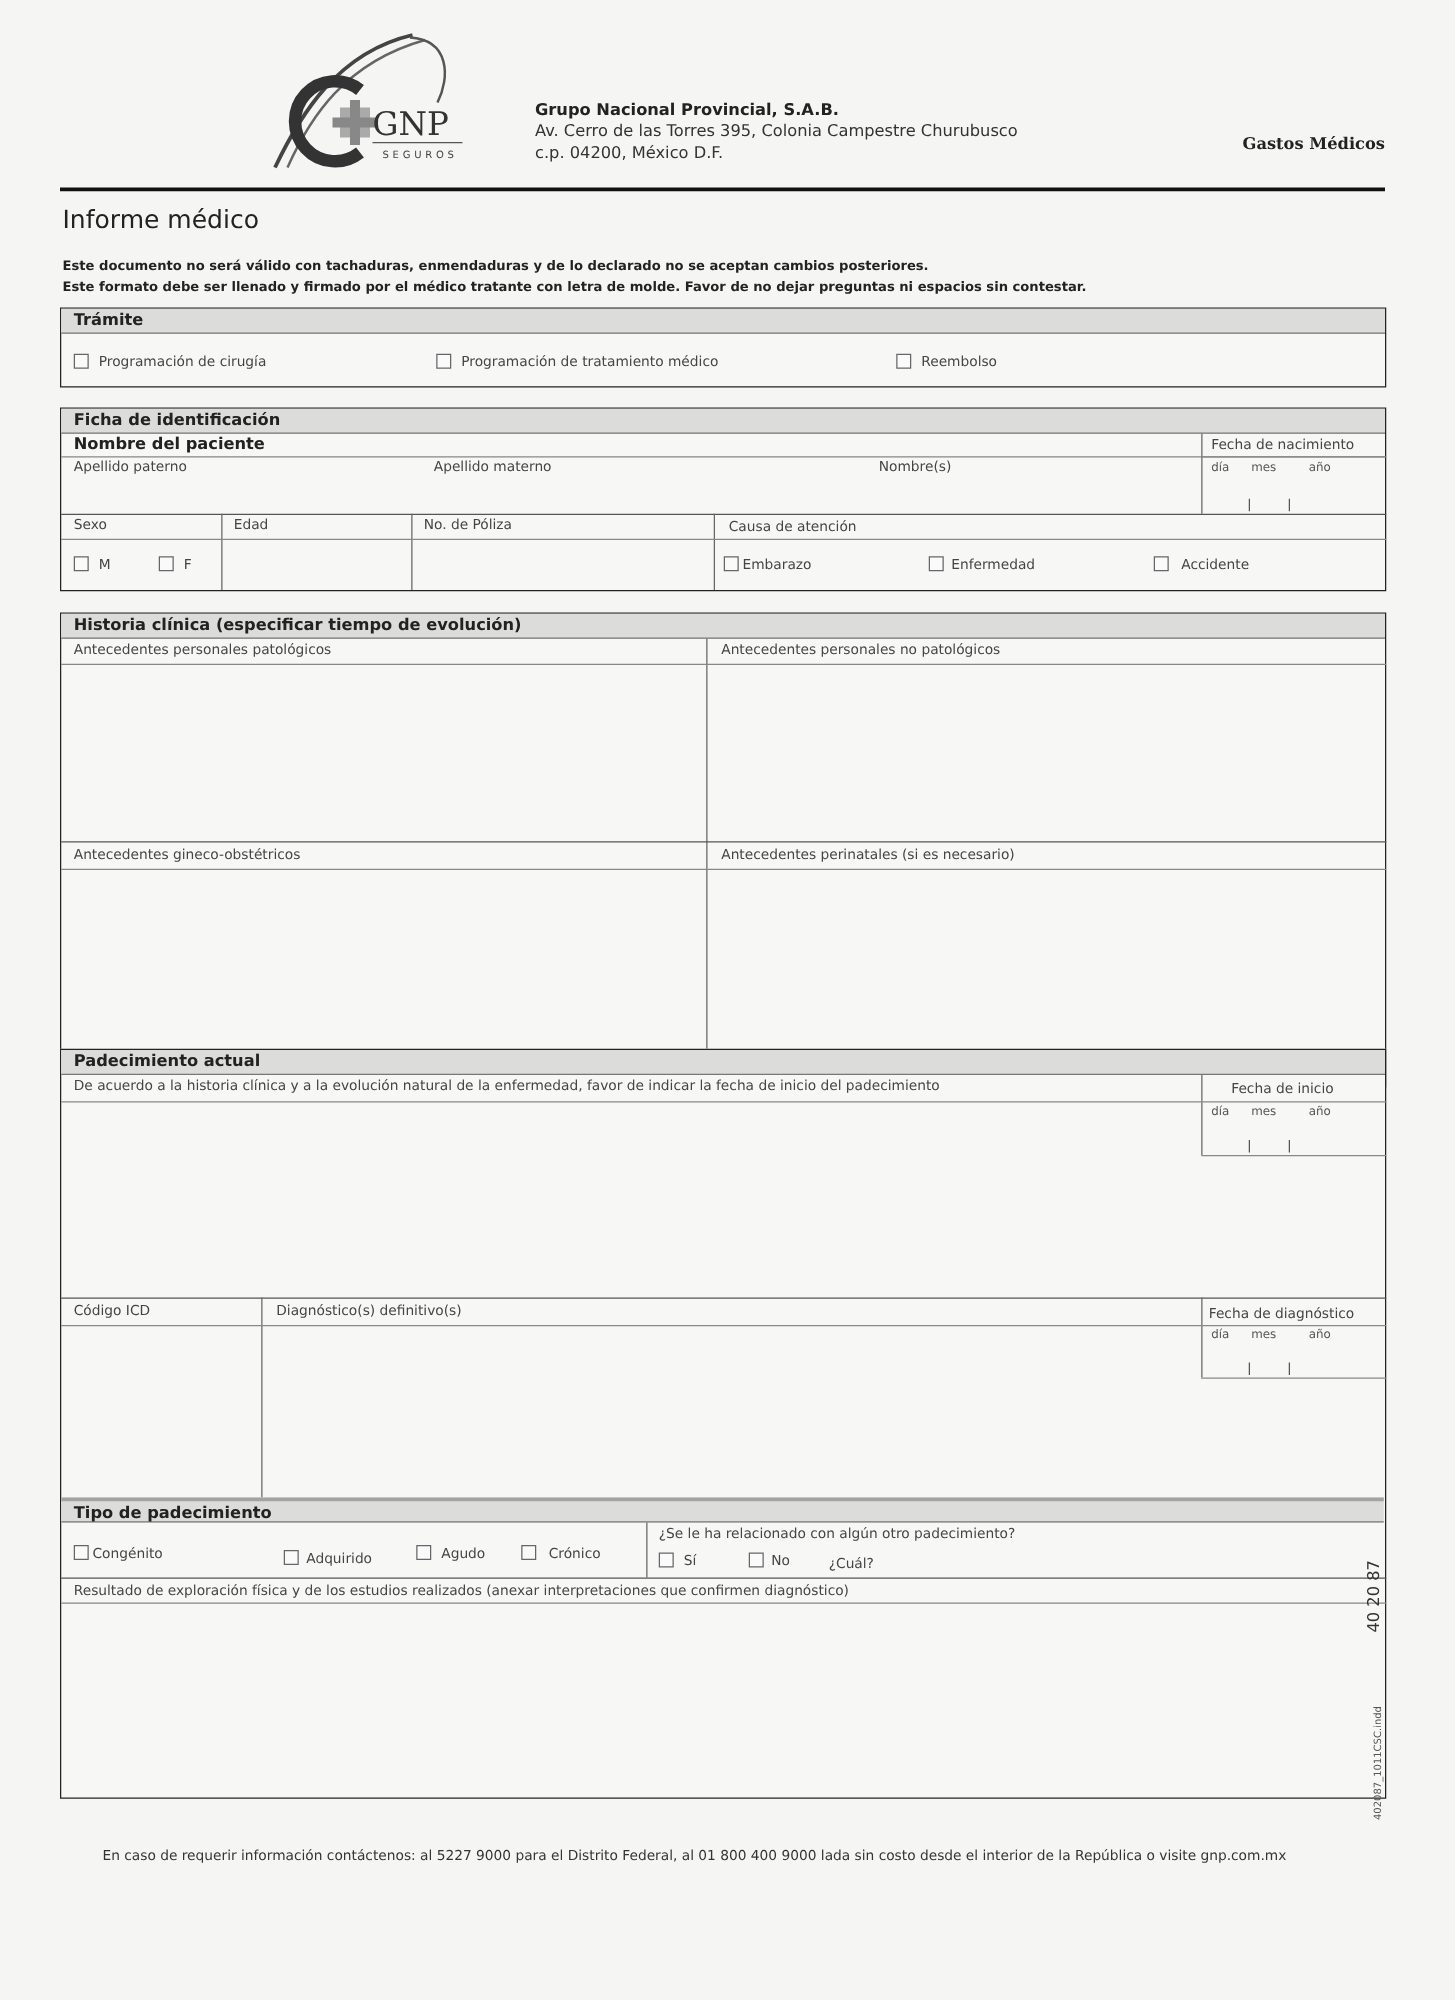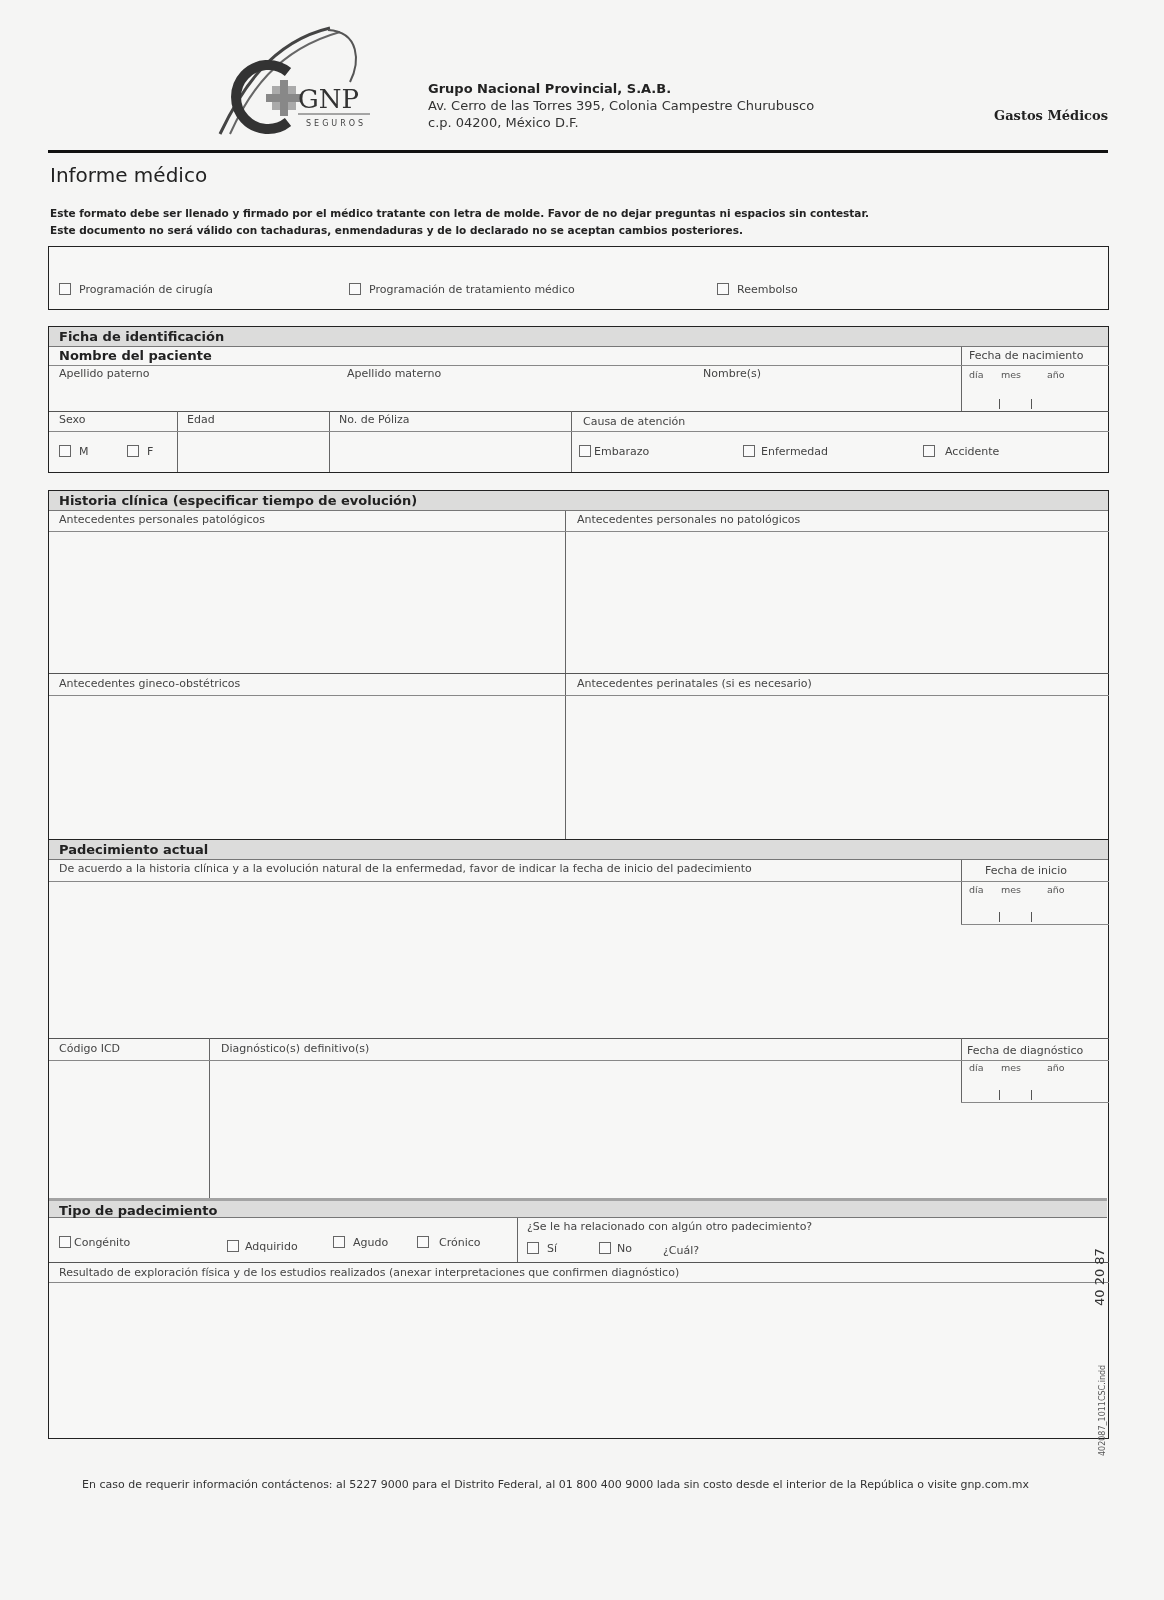--- a/index.html
+++ b/index.html
@@ -58,25 +58,26 @@
   <div class="company">
     <div class="name">Grupo Nacional Provincial, S.A.B.</div>
     <div>Av. Cerro de las Torres 395, Colonia Campestre Churubusco</div>
     <div>c.p. 04200, México D.F.</div>
   </div>
   <div class="gastos">Gastos Médicos</div>
   <div class="rule-top"></div>
 
   <div class="title">Informe médico</div>
   <div class="intro">
+    <div>Este documento no será válido con tachaduras, enmendaduras y de lo declarado no se aceptan cambios posteriores.</div>
     <div>Este formato debe ser llenado y firmado por el médico tratante con letra de molde.  Favor de no dejar preguntas ni espacios sin contestar.</div>
-    <div>Este documento no será válido con tachaduras, enmendaduras y de lo declarado no se aceptan cambios posteriores.</div>
   </div>
 
   <div class="box" style="top:246px; height:64px;">
+    <div class="sec-head">Trámite</div>
     <div class="abs lbl" style="left:10px; top:36px;"><span class="cb"></span><span>Programación de cirugía</span></div>
     <div class="abs lbl" style="left:300px; top:36px;"><span class="cb"></span><span>Programación de tratamiento médico</span></div>
     <div class="abs lbl" style="left:668px; top:36px;"><span class="cb"></span><span>Reembolso</span></div>
   </div>
 
   <div class="box" style="top:326px; height:147px;">
     <div class="sec-head">Ficha de identificación</div>
     <div class="sub-head" style="border-bottom:1px solid #888;">
       <span>Nombre del paciente</span>
     </div>

